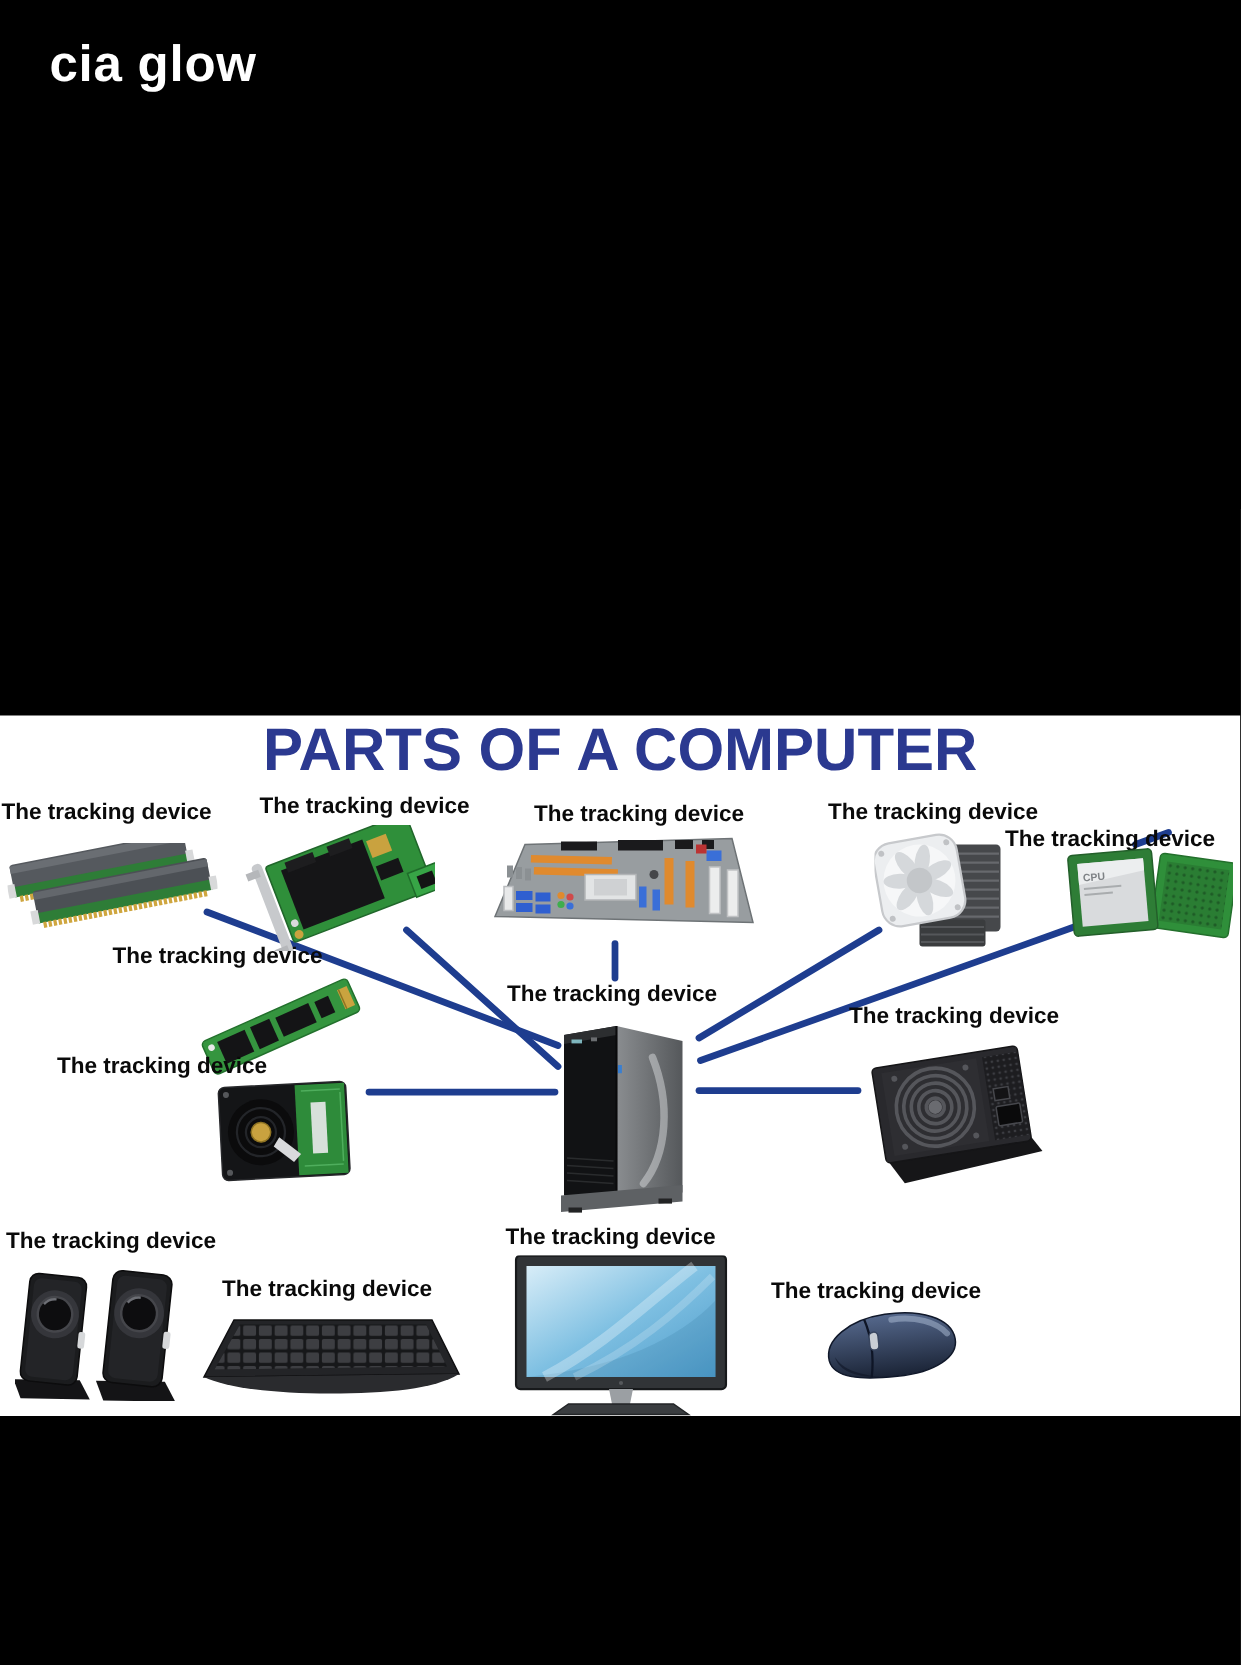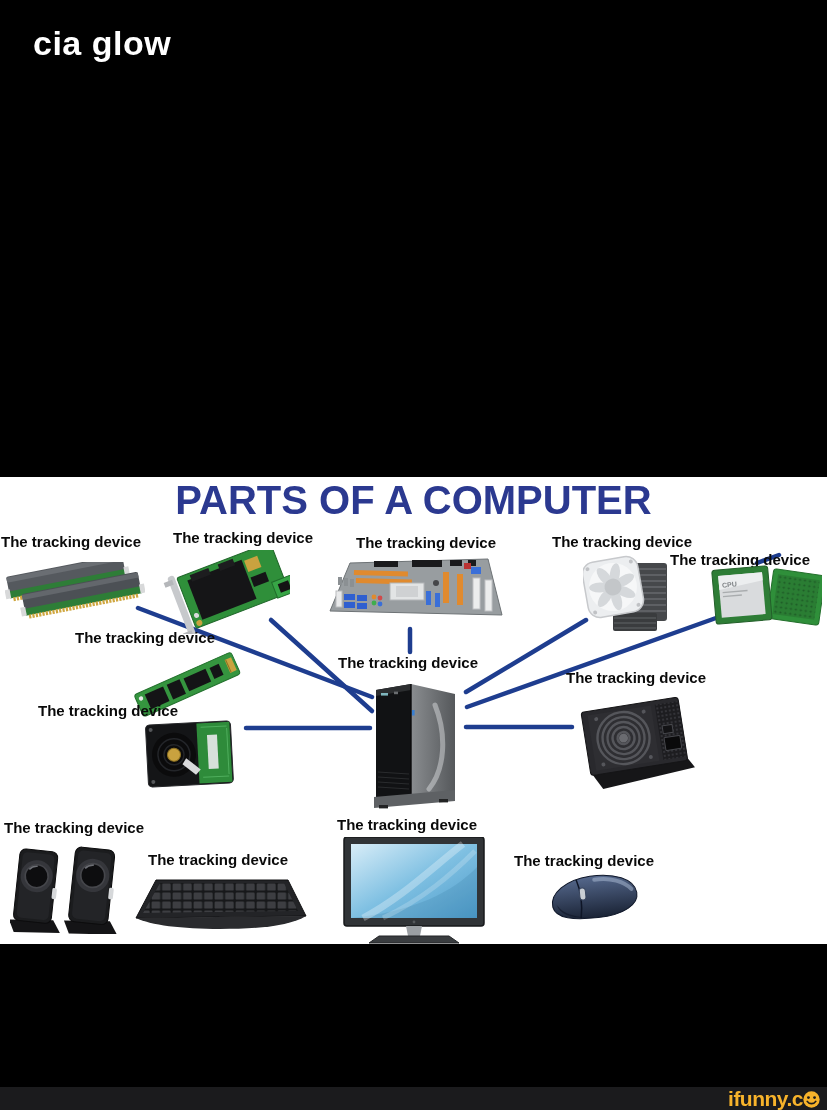--- a/index.html
+++ b/index.html
@@ -393,25 +393,14 @@
           <path d="M32,11 C36,24 36,36 33,50" stroke="#0e1526" stroke-width="1.5" fill="none"></path>
           <rect x="34" y="20" width="6" height="12" rx="3" fill="#c9ced4" stroke="#39465f"></rect>
           <path d="M50,13 C66,12 80,18 86,26" stroke="#aebdd6" stroke-width="4" opacity=".5" fill="none" stroke-linecap="round"></path>
         </g>
       </svg>
     </div>
   </div>
 
   <div class="black-gap"></div>
 
-  <div class="footer-bar">
-    <div class="watermark">
-      <span>ifunny.c</span>
-        <svg width="19" height="19" viewBox="0 0 20 20">
-        <circle cx="10" cy="10" r="8.6" fill="var(--color-watermark)"></circle>
-        <circle cx="6.8" cy="8" r="1.5" fill="#1b1b1d"></circle>
-        <circle cx="13.2" cy="8" r="1.5" fill="#1b1b1d"></circle>
-        <path d="M5.5,12 C7.5,15.2 12.5,15.2 14.5,12" stroke="#1b1b1d" stroke-width="1.8" fill="none" stroke-linecap="round"></path>
-      </svg>
-    </div>
-  </div>
 
 </div>
 
 </body></html>

